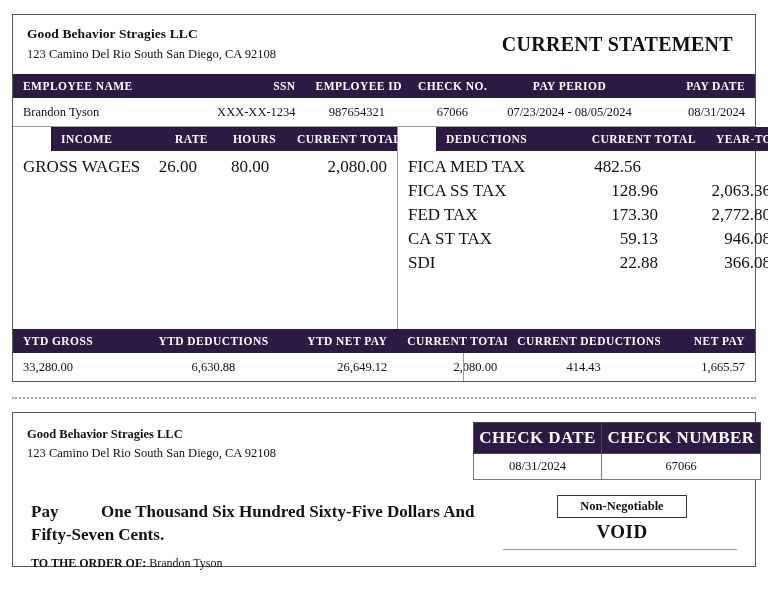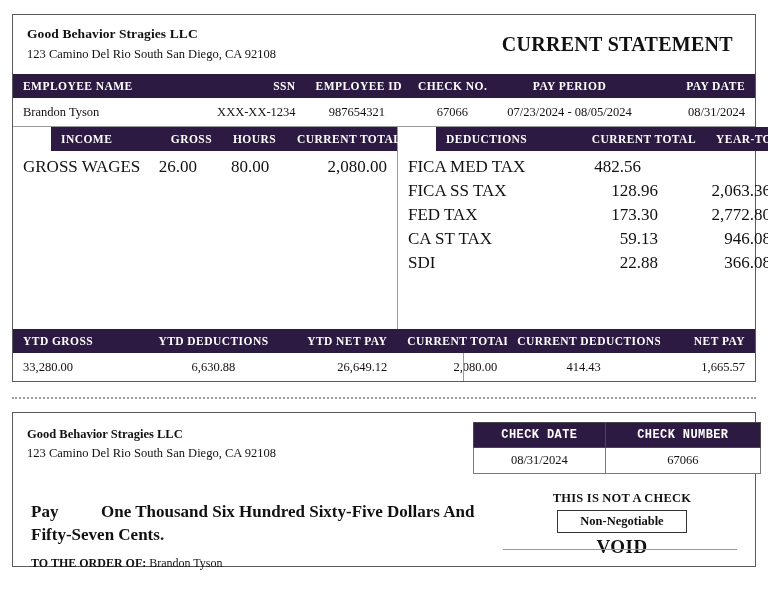--- a/index.html
+++ b/index.html
@@ -172,27 +172,26 @@
   .chk-table {
     position: absolute;
     left: 460px;
     top: 9px;
     width: 288px;
     border-collapse: collapse;
   }
   .chk-table th {
     background: #2d1a42;
     color: #fff;
-    font-size: 12px;
+    font-size: 17px;
     font-weight: bold;
     letter-spacing: .4px;
     padding: 5px 4px;
     border: 1px solid #4a4a4a;
     text-align: center;
-    font-family: Liberation Mono, monospace;
   }
   .chk-table td {
     font-size: 12.5px;
     padding: 5px 4px;
     border: 1px solid #7a7a7a;
     text-align: center;
     background: #fff;
   }
 
   .pay-block {
@@ -279,21 +278,21 @@
       <div class="cell c-chk c">67066</div>
       <div class="cell c-pp c">07/23/2024 - 08/05/2024</div>
       <div class="cell c-pd r">08/31/2024</div>
     </div>
 
     <div class="split top-rule">
 
       <div class="left">
         <div class="inc-head">
           <div class="cell i-desc l">INCOME</div>
-          <div class="cell i-rate c">GROSS</div>
+          <div class="cell i-rate c">RATE</div>
           <div class="cell i-hrs c">HOURS</div>
           <div class="cell i-cur r">CURRENT TOTAL</div>
         </div>
         <div class="body-rows">
           <div class="rowline">
             <div class="cell i-desc l">GROSS WAGES</div>
             <div class="cell i-rate c">26.00</div>
             <div class="cell i-hrs c">80.00</div>
             <div class="cell i-cur r">2,080.00</div>
           </div>
@@ -381,21 +380,20 @@
       <div class="pay-line">
         <span class="pay-label">Pay</span><span>One Thousand Six Hundred Sixty-Five Dollars And Fifty-Seven Cents.</span>
       </div>
       <div class="order-line">
         <span class="order-label">TO THE ORDER OF:</span>
         <span>Brandon Tyson</span>
       </div>
     </div>
 
     <div class="void-block">
-      <div class="not-check">THIS IS NOT A CHECK</div>
       <div class="nonneg">Non-Negotiable</div>
       <div class="void">VOID</div>
     </div>
 
     <div class="sigline"></div>
   </div>
 
 </div>
 
 </body></html>

